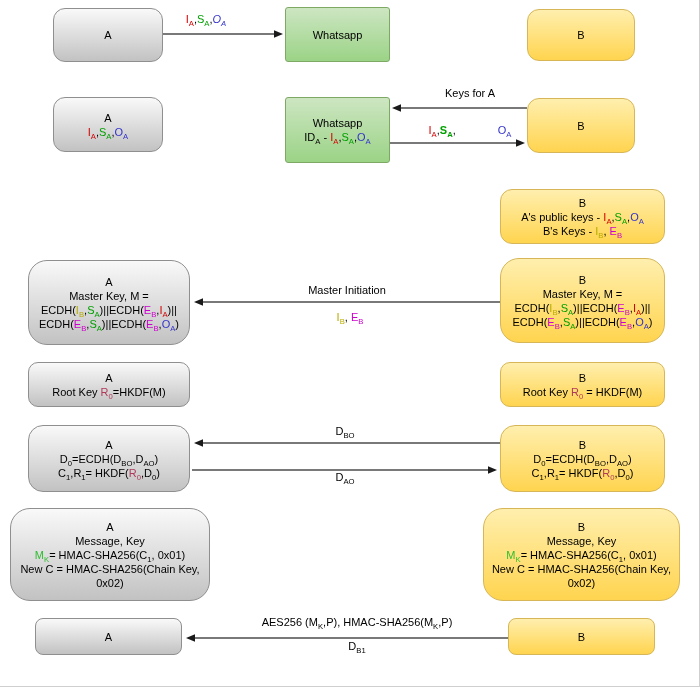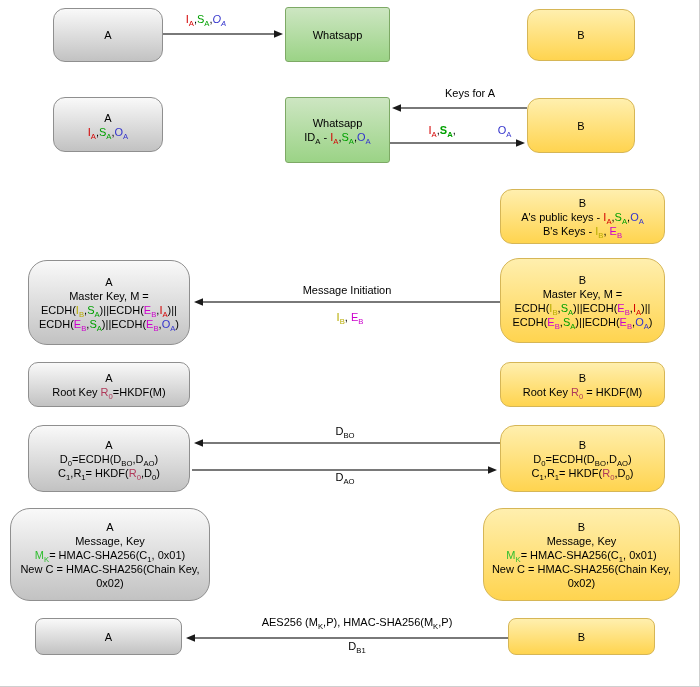--- a/index.html
+++ b/index.html
@@ -128,20 +128,20 @@
         <div class="nline"><span>A</span></div>
       </div>
       <div class="node yellow" style="left: 508px; top: 618px; width: 147px; height: 37px; border-radius: 8px;">
         <div class="nline"><span>B</span></div>
       </div>
     </div>
   <div id="labels">
       <div class="lbl" style="left: 206px; top: 13px;"><span style="color: rgb(212, 0, 0);">I<sub>A</sub></span><span>,</span><span style="color: rgb(0, 160, 0);">S<sub>A</sub></span><span>,</span><span style="color: rgb(51, 51, 204); font-style: italic;">O<sub>A</sub></span></div>
       <div class="lbl" style="left: 470px; top: 87px;"><span>Keys for A</span></div>
       <div class="lbl" style="left: 470px; top: 124px;"><span style="color: rgb(212, 0, 0);">I<sub>A</sub></span><span>,</span><span style="color: rgb(0, 160, 0); font-weight: bold;">S<sub>A</sub></span><span>,</span><span style="color: rgb(51, 51, 204); padding-left: 42px;">O<sub>A</sub></span></div>
-      <div class="lbl" style="left: 347px; top: 284px;"><span>Message Initiation</span></div>
+      <div class="lbl" style="left: 347px; top: 284px;"><span>Master Initiation</span></div>
       <div class="lbl" style="left: 347px; top: 311px; padding-left: 6px;"><span style="color: rgb(184, 172, 0);">I<sub>B</sub></span><span>, </span><span style="color: rgb(204, 0, 204);">E<sub>B</sub></span></div>
       <div class="lbl" style="left: 345px; top: 425px;"><span>D<sub>BO</sub></span></div>
       <div class="lbl" style="left: 345px; top: 471px;"><span>D<sub>AO</sub></span></div>
       <div class="lbl" style="left: 357px; top: 616px;"><span>AES256 (M<sub>K</sub></span><span>,P), HMAC-SHA256(M<sub>K</sub></span><span>,P)</span></div>
       <div class="lbl" style="left: 357px; top: 640px;"><span>D<sub>B1</sub></span></div>
     </div>
 </div>
 
 </body></html>

